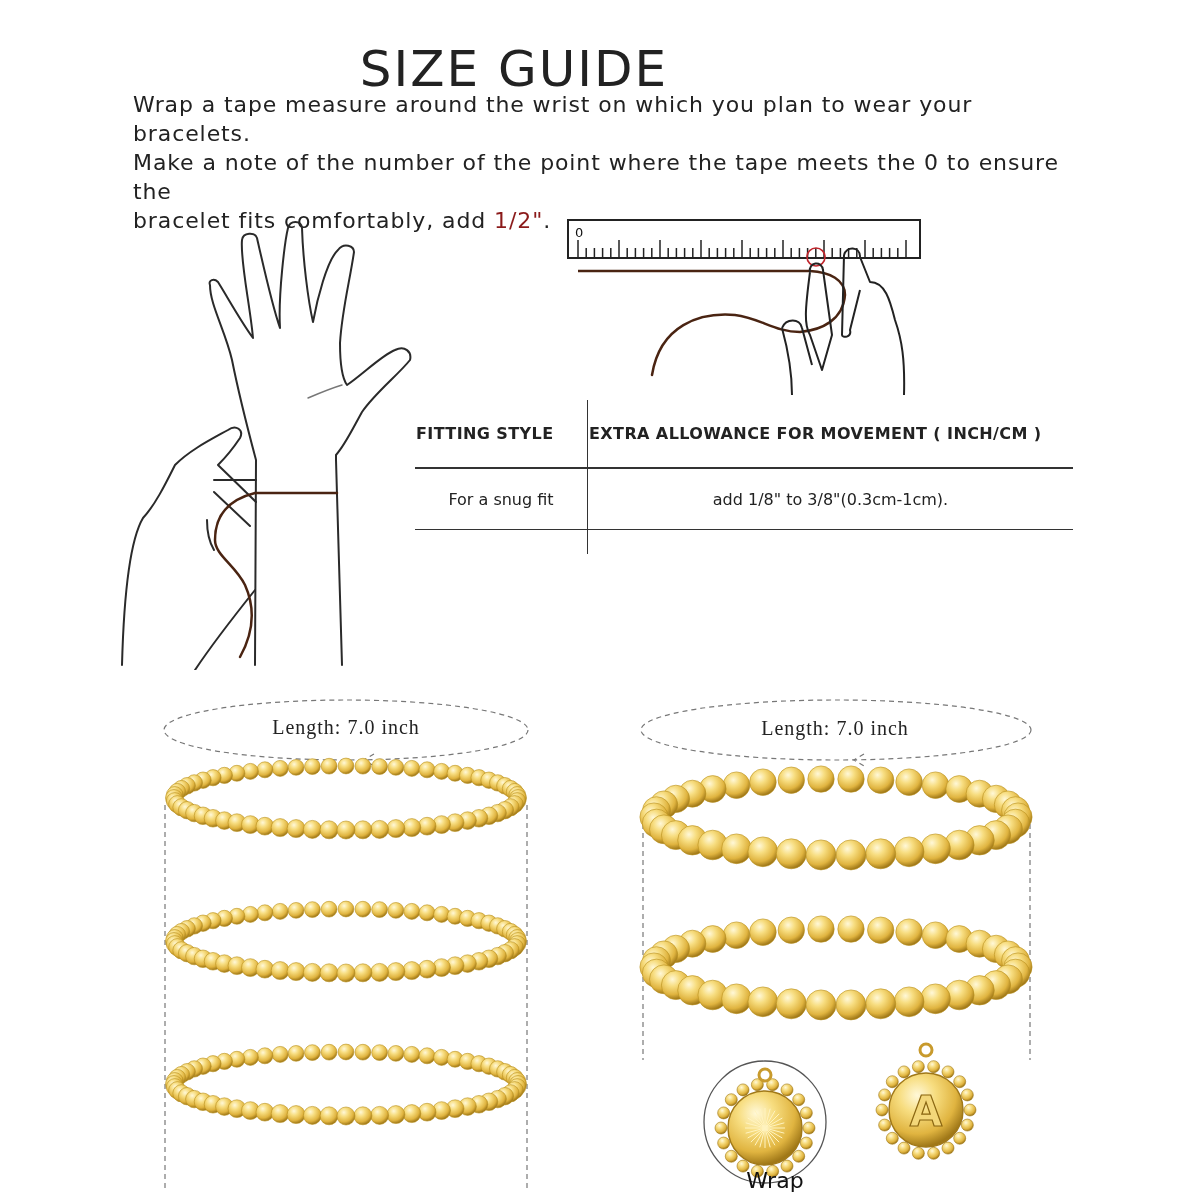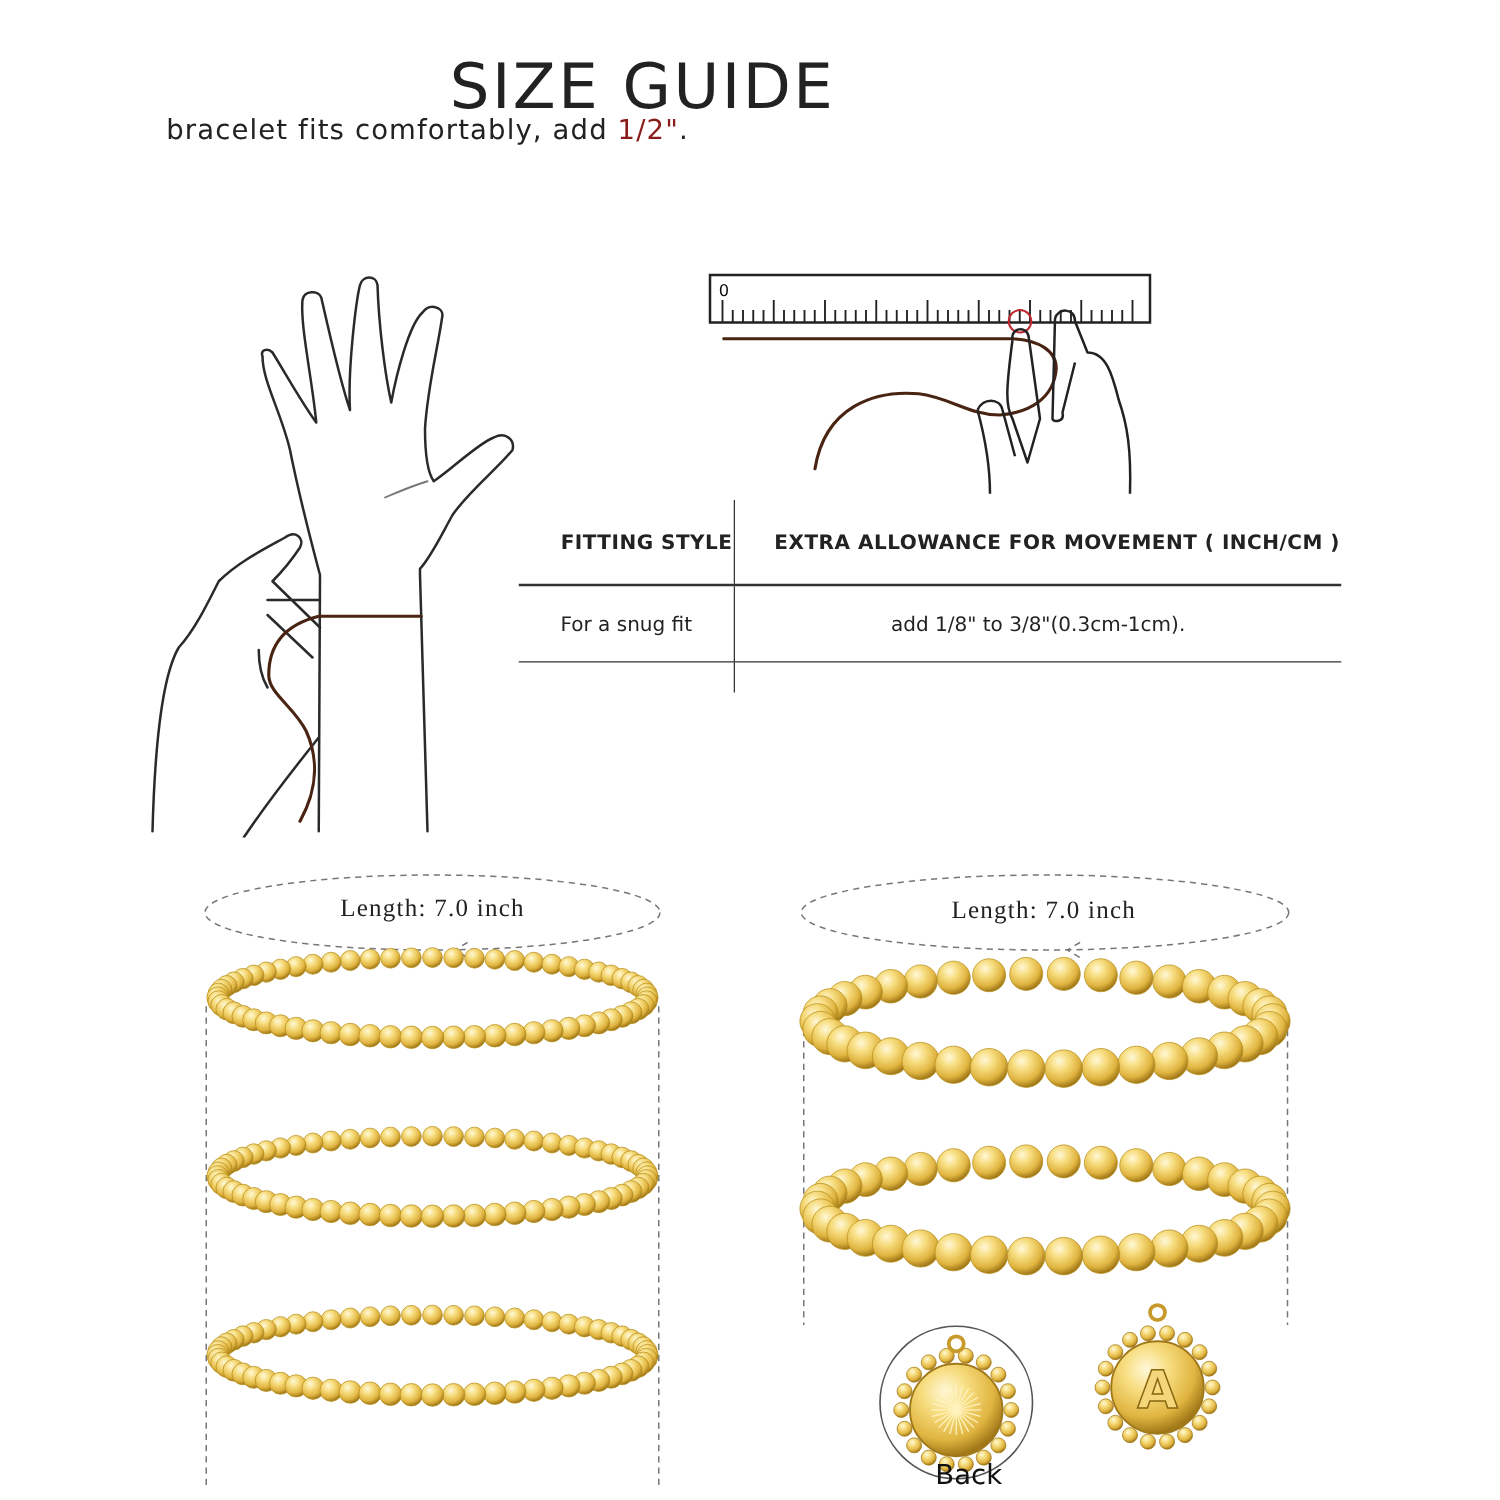--- a/index.html
+++ b/index.html
@@ -3,33 +3,35 @@
 <meta charset="utf-8">
 <style>
   html, body { margin:0; padding:0; background:#ffffff; }
   body { width:1200px; height:1200px; position:relative; overflow:hidden; font-family:"Liberation Sans", "DejaVu Sans", sans-serif; color:#222; }
   .title { position:absolute; left:0; top:6px; width:1028px; text-align:center; font-family:"DejaVu Sans", sans-serif; font-size:50px; letter-spacing:2px; color:#222; font-weight:normal; }
   .intro { position:absolute; left:133px; top:90px; width:960px; font-family:"DejaVu Sans", sans-serif; font-size:22px; line-height:29px; color:#222; letter-spacing:0.9px; }
   .intro .accent { color:#8b1a1a; }
   .ill { position:absolute; }
   .tbl { position:absolute; left:415px; top:400px; width:658px; }
   .tbl table { border-collapse:collapse; width:100%; font-family:"DejaVu Sans", sans-serif; }
-  .tbl th { font-weight:bold; font-size:16px; height:65px; text-align:right; color:#222; border-bottom:2px solid #333; letter-spacing:0.4px; }
+  .tbl th { font-weight:bold; font-size:16px; height:65px; text-align:left; color:#222; border-bottom:2px solid #333; letter-spacing:0.4px; }
   .tbl td { font-size:16px; height:58px; text-align:center; color:#222; border-bottom:1.5px solid #333; }
   .tbl th.c1, .tbl td.c1 { width:170px; border-right:1.5px solid #333; }
   .tbl tr.filler td { height:22px; border-bottom:none; }
   .len-label { position:absolute; font-family:Liberation Serif, serif; font-size:20px; color:#222; letter-spacing:1px; text-align:center; }
   .back-label { position:absolute; left:710px; top:1168px; width:130px; text-align:center; font-family:"DejaVu Sans", sans-serif; font-size:22px; color:#111; }
 </style>
 </head>
 <body>
 
 <h1 class="title">SIZE GUIDE</h1>
 
 <div class="intro">
+  <div>Wrap a tape measure around the wrist on which you plan to wear your bracelets.</div>
+  <div>Make a note of the number of the point where the tape meets the 0 to ensure the</div>
   <div><span>bracelet fits comfortably, add </span><span class="accent">1/2"</span><span>.</span></div>
 </div>
 
 <svg class="ill" style="left:110px;top:210px" width="320" height="460" viewBox="0 0 320 460">
   <g fill="none" stroke="#2a2a2a" stroke-width="2" stroke-linejoin="round" stroke-linecap="round">
     <path d="M145 455 L146 250 C138 220 130 190 122 150 C115 120 100 95 100 75 C98 70 104 68 108 72 C118 88 130 110 143 128 C140 95 130 50 132 30 C133 22 145 22 147 28 C152 50 162 95 170 118 C168 85 175 30 178 18 C180 10 191 10 192 18 C193 50 198 90 203 112 C207 90 217 50 228 40 C234 32 244 36 244 42 C240 70 232 100 230 133 C230 155 232 168 237 175 C252 165 272 145 285 140 C295 135 302 142 300 150 C288 165 265 183 252 202 C242 220 235 235 226 245 L226 250 L232 455"></path>
     <path d="M198 188 C212 182 222 178 232 175" stroke="#777" stroke-width="1.5"></path>
     <path d="M12 455 C14 380 20 330 33 308 C45 295 55 275 65 255 C80 240 100 230 118 220 C126 214 134 220 130 228 C122 240 115 248 108 255 L146 292 M104 270 L146 270 M104 282 L140 316 M97 310 C97 318 98 330 104 340 M85 460 C105 430 125 405 145 380"></path>
   </g>
   <path d="M145 283 L227 283 M145 283 C125 288 105 300 105 330 C105 345 125 355 135 375 C144 395 145 420 130 447" fill="none" stroke="#4a2412" stroke-width="2.5" stroke-linecap="round"></path>
@@ -471,13 +473,13 @@
         <circle cx="967.34647531458" cy="404.95111369367055" r="6" fill="url(#gold)" stroke="#a07818" stroke-width="0.6"></circle>
       </g>
     <circle cx="926" cy="420" r="37" fill="url(#gold)" stroke="#a07818" stroke-width="1.5"></circle>
     <circle cx="926" cy="360" r="6" fill="none" stroke="#c89a2c" stroke-width="3"></circle>
     <text x="926" y="436" text-anchor="middle" font-family="DejaVu Sans, sans-serif" font-weight="bold" font-size="42" fill="#f3d77a" stroke="#8a6612" stroke-width="1.2">A</text>
   </g>
 </svg>
 
 <div class="len-label" style="left:196px;top:716px;width:300px;">Length: 7.0 inch</div>
 <div class="len-label" style="left:685px;top:717px;width:300px;">Length: 7.0 inch</div>
-<div class="back-label">Back</div>
+<div class="back-label">Wrap</div>
 
 </body></html>

